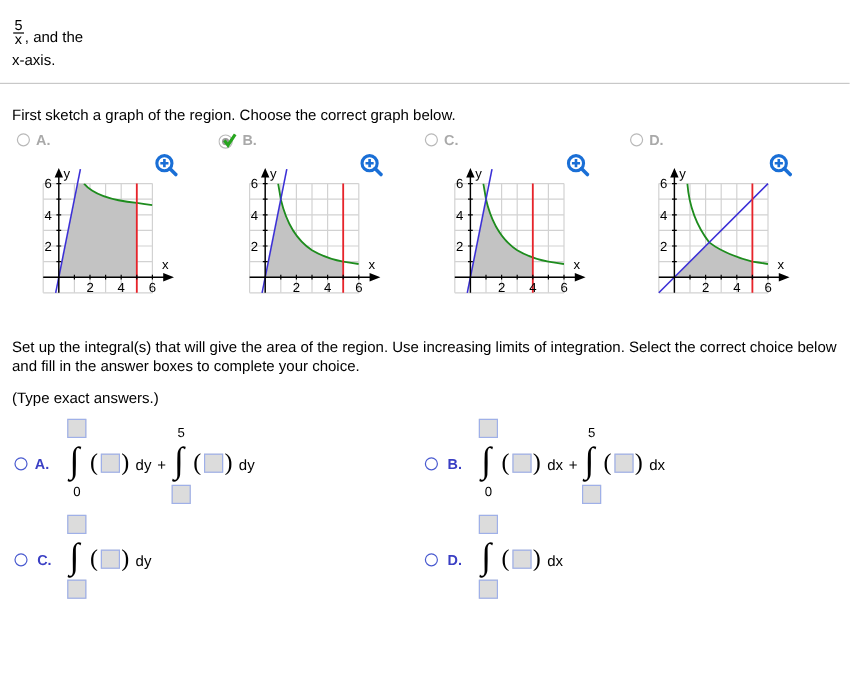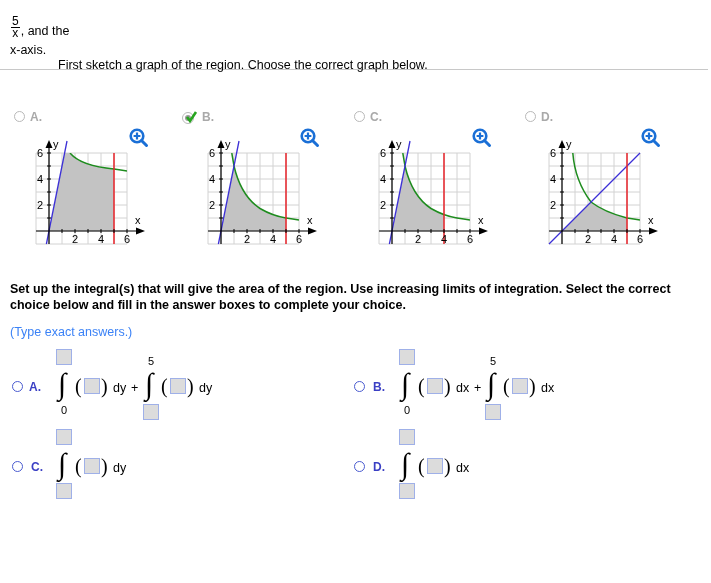--- a/index.html
+++ b/index.html
@@ -14,33 +14,33 @@
   .radio { width:11px; height:11px; border:1px solid #b9b9b9; border-radius:50%; background:#fff; box-sizing:border-box; }
   .radio.blue { border-color:#4a5bd0; }
   .optlbl { font-weight:bold; font-size:12px; }
   .optlbl.grey { color:#a9a9a9; }
   .optlbl.blue { color:#3a3fc4; }
   .zoomicon { width:20px; height:20px; cursor:pointer; }
   .box { width:16px; height:16px; background:#dcdcdc; border:1px solid #9fb0e8; box-sizing:border-box; }
   .paren { font-size:20px; line-height:20px; font-family:"Liberation Serif", serif; }
   .intsign { font-family:"Liberation Serif", serif; font-size:30px; line-height:30px; }
   .small { font-size:11px; }
-  .note { color:#3b82f6; }
+  .note { color:#000000; }
 </style>
 </head>
 <body>
 
 <div class="abs qtext">
   <span class="frac"><span class="num">5</span><span class="den">x</span></span><span>, and the</span>
 </div>
 <div class="abs" style="left:10px;top:43px;">x-axis.</div>
 
 <div class="abs divider"></div>
 
-<div class="abs" style="left:10px;top:58px;margin-left:48px;">First sketch a graph of the region. Choose the correct graph below.</div>
+<div class="abs" style="left:10px;top:89px;">First sketch a graph of the region. Choose the correct graph below.</div>
 
 <div class="abs" style="left:14px;top:111px;">
     <div class="radio"></div>
   </div>
 <div class="abs optlbl grey" style="left:30px;top:110px;">A.</div>
 
 <div class="abs" style="left:182px;top:111px;">
   <svg width="22" height="16">
     <circle cx="6" cy="7" r="5.5" fill="#fff" stroke="#b9b9b9"></circle>
     <circle cx="6" cy="7" r="3" fill="#9a9a9a"></circle>
@@ -205,21 +205,21 @@
       <text x="106" y="88">x</text>
     <text x="8" y="21">6</text>
       <text x="8" y="47">4</text>
       <text x="8" y="73">2</text>
     <text x="43" y="107">2</text>
       <text x="69" y="107">4</text>
       <text x="95" y="107">6</text>
   </g>
 </svg>
 
-<div class="abs" style="left:10px;top:281px;width:690px;line-height:16px;font-weight:bold;">Set up the integral(s) that will give the area of the region. Use increasing limits of integration. Select the correct choice below and fill in the answer boxes to complete your choice.</div>
+<div class="abs" style="left:10px;top:281px;width:690px;line-height:16px;">Set up the integral(s) that will give the area of the region. Use increasing limits of integration. Select the correct choice below and fill in the answer boxes to complete your choice.</div>
 <div class="abs note" style="left:10px;top:325px;">(Type exact answers.)</div>
 
 <div class="abs" style="left:12px;top:381px;">
     <div class="radio blue"></div>
   </div>
 <div class="abs optlbl blue" style="left:29px;top:380px;">A.</div>
 <div class="abs box" style="left:56px;top:349px;"></div>
 <div class="abs intsign" style="left:58px;top:369px;">∫</div>
 <div class="abs small" style="left:61px;top:404px;">0</div>
 <div class="abs paren" style="left:75px;top:376px;">(</div>

